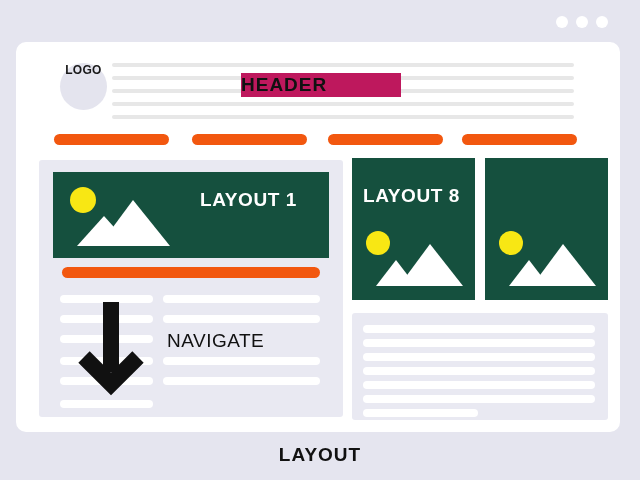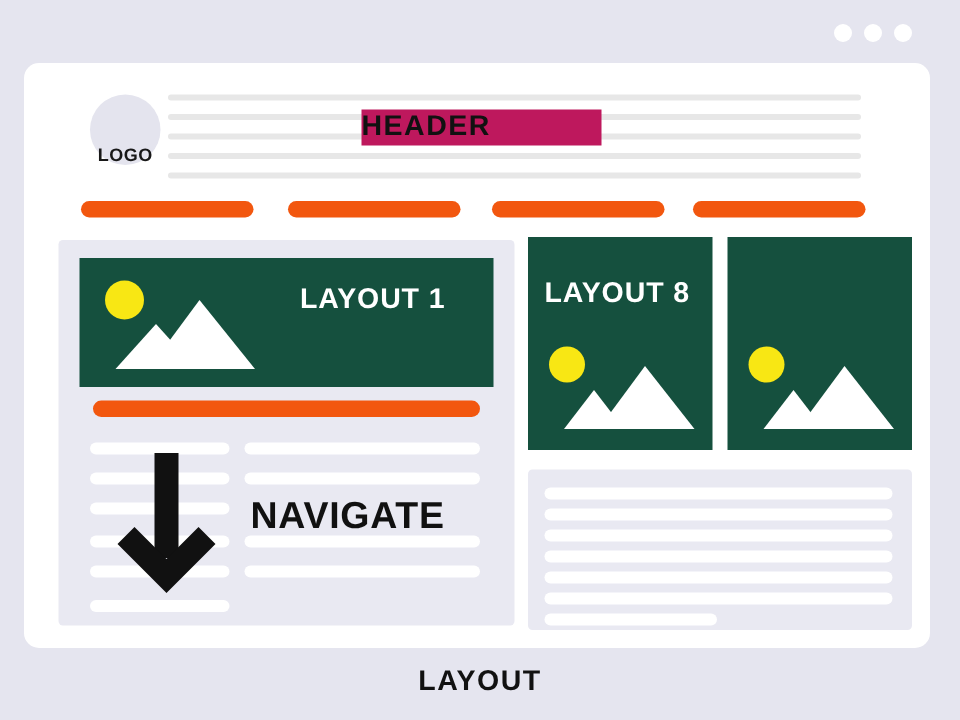--- a/index.html
+++ b/index.html
@@ -22,21 +22,21 @@
     position: absolute; left: 16px; top: 42px;
     width: 604px; height: 390px;
     background: #ffffff; border-radius: 10px;
   }
 
   
   .logo-circle {
     position: absolute; left: 44px; top: 21px;
     width: 47px; height: 47px; border-radius: 50%;
     background: #e4e4ee;
-    display: flex; align-items: flex-end; justify-content: center;
+    display: flex; align-items: flex-start; justify-content: center;
     font-weight: 700; font-size: 12px; letter-spacing: 0.3px; color: #181818;
   }
   .header-lines { position: absolute; left: 96px; top: 21px; width: 462px; }
   .header-line {
     position: absolute; left: 0; width: 100%; height: 4px;
     border-radius: 2px; background: #e7e7e7;
   }
   .header-title {
     position: absolute; left: 225px; top: 31px; width: 160px; height: 24px;
     background: #be185d; text-align: left; line-height: 24px;
@@ -75,21 +75,21 @@
   
   .ph-line { position: absolute; height: 8px; border-radius: 4px; background: #ffffff; }
   .col-l { left: 21px; width: 93px; }
   .col-r { left: 124px; width: 157px; }
 
   .rt-line { position: absolute; left: 11px; width: 232px; height: 8px; border-radius: 4px; background: #ffffff; }
   .rt-line.short { width: 115px; }
 
   .navigate-label {
     position: absolute; left: 128px; top: 170px;
-    font-weight: 700; font-size: 25px; letter-spacing: 0.5px; color: #111;
+    font-weight: 400; font-size: 19px; letter-spacing: 0.5px; color: #111;
     white-space: nowrap;
   }
 
   .arrow-svg { position: absolute; left: 38px; top: 140px; }
 
   .footer-label {
     position: absolute; left: 0; top: 444px; width: 640px;
     text-align: center; font-weight: 700; font-size: 19px;
     letter-spacing: 1px; color: #111;
   }

